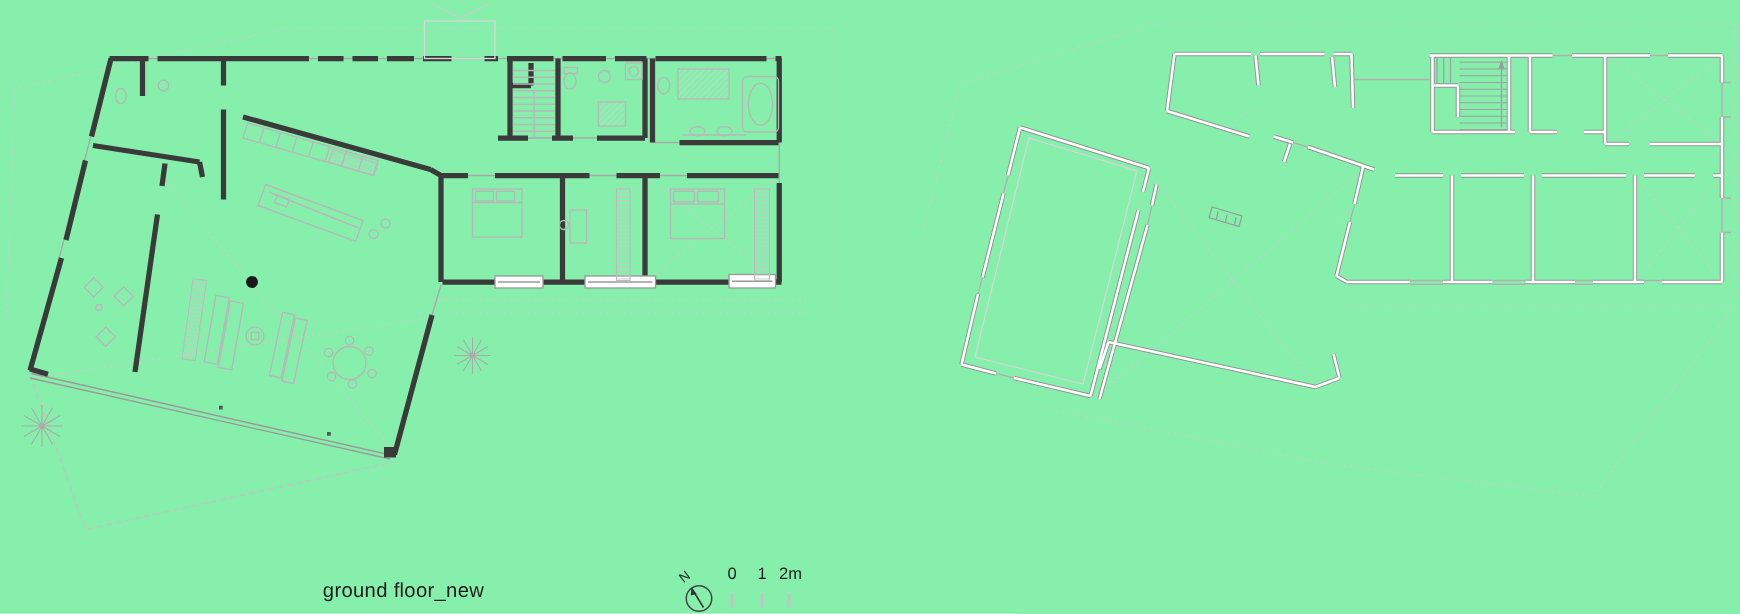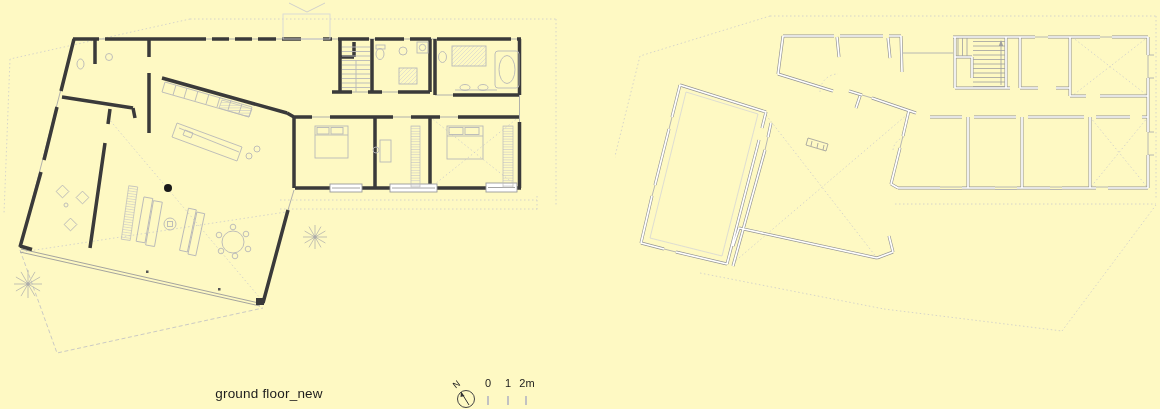--- a/index.html
+++ b/index.html
@@ -1,18 +1,18 @@
 <!DOCTYPE html>
 <html><head>
 <meta charset="utf-8">
 <style>
   html,body{margin:0;padding:0;background:#ffffff;}
   body{width:1160px;height:409px;position:relative;overflow:hidden;
        font-family:"Liberation Sans", sans-serif;}
-  .sheet{position:absolute;inset:0;background:#fef9c3;}
+  .sheet{position:absolute;inset:0;background:#86efac;}
   .plan-svg{position:absolute;top:0;}
   .caption{position:absolute;top:386px;transform:translateX(-50%);
            font-size:13.5px;color:#1c1c1c;letter-spacing:.2px;white-space:nowrap;}
   #caption-new{left:269px;}
   #caption-existing{left:901px;}
   .legend{position:absolute;left:444px;top:374px;width:130px;height:34px;}
   .north{position:absolute;left:4px;top:2px;}
   .scalebar{position:absolute;left:34px;top:1px;width:96px;height:33px;}
   .tick-label{position:absolute;top:2px;font-size:11px;color:#1b1b1b;text-align:center;}
   .tick{position:absolute;top:21px;width:2px;height:9px;background:#c2c2c2;}

